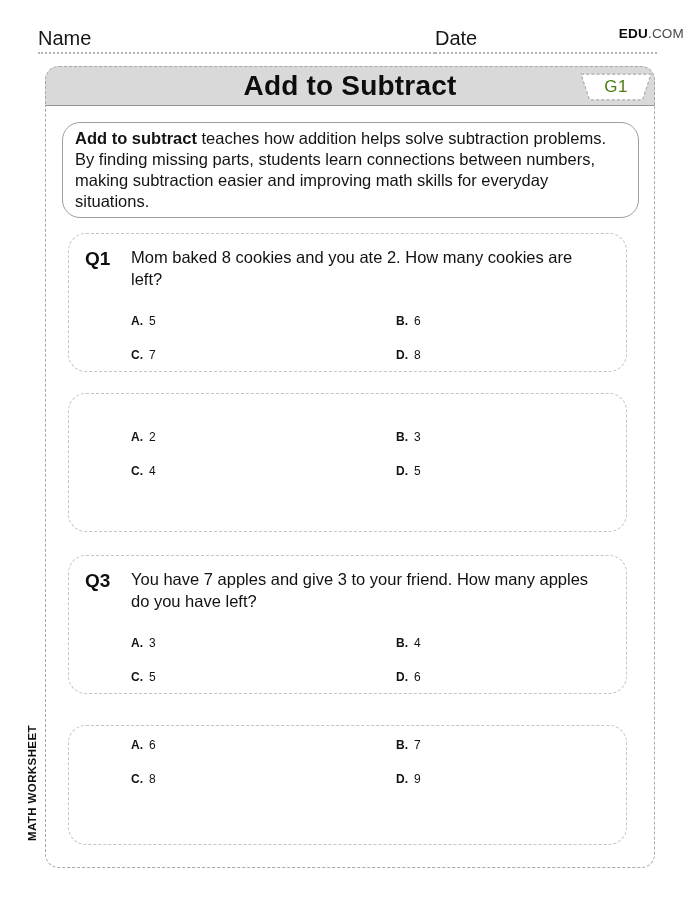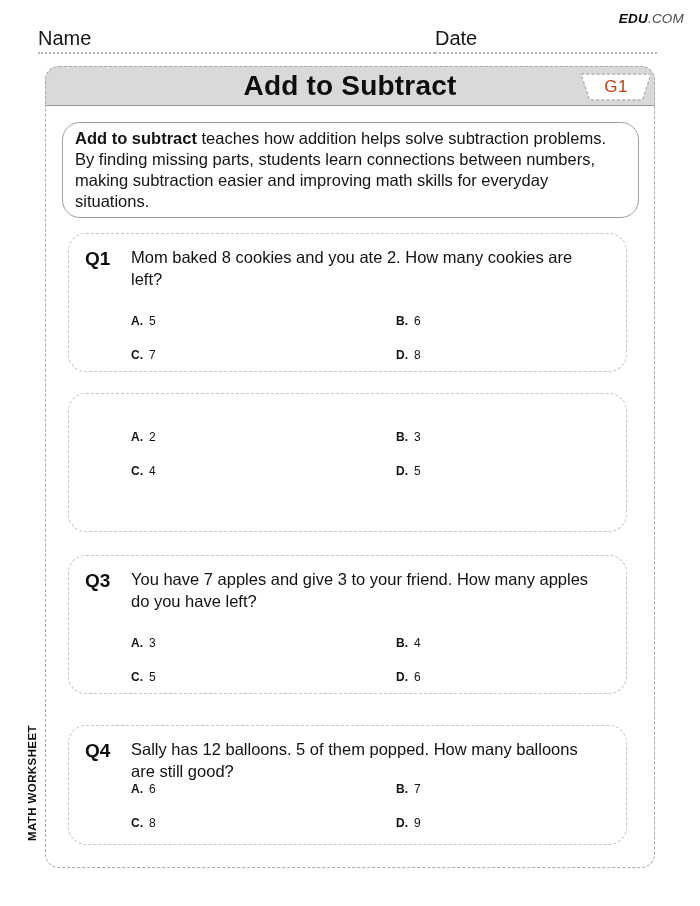--- a/index.html
+++ b/index.html
@@ -4,21 +4,21 @@
 <style>
   * { margin:0; padding:0; box-sizing:border-box; }
   html,body { background:#ffffff; }
   body {
     width:700px; height:906px; position:relative;
     font-family:"Liberation Sans", sans-serif; color:#111;
     overflow:hidden;
   }
 
   
-  .brand { position:absolute; top:11px; right:16px; font-size:13.5px; font-style:italic; letter-spacing:0.2px; }
+  .brand { position:absolute; top:26px; right:16px; font-size:13.5px; letter-spacing:0.2px; }
   .brand .b1 { font-weight:800; color:#0a0a0a; }
   .brand .b2 { font-weight:400; color:#4a4a4a; }
 
   
   .fields { position:absolute; top:27px; left:38px; right:43px; display:flex; }
   .field { border-bottom:2px dotted #b5b5b5; padding-bottom:2px; font-size:20px; color:#161616; }
   .field-name { width:397px; }
   .field-date { flex:1; }
 
   
@@ -26,21 +26,21 @@
   .card-header {
     height:40px; background:#d9d9d9;
     border:1px dashed #a8a8a8; border-bottom:1.5px solid #979797;
     border-radius:14px 14px 0 0;
     display:flex; align-items:center; justify-content:center; position:relative;
   }
   .title { font-size:28px; font-weight:800; color:#0d0d0d; letter-spacing:0.2px; }
   .badge { position:absolute; top:6px; right:1px; width:74px; height:28px; }
   .badge svg { position:absolute; inset:0; }
   .badge-label { position:absolute; inset:0; display:flex; align-items:center; justify-content:center;
-    font-size:17px; color:#c2410c; letter-spacing:0.5px; }
+    font-size:17px; color:#4d7c0f; letter-spacing:0.5px; }
 
   .card-body {
     border:1px dashed #a8a8a8; border-top:none; border-radius:0 0 14px 14px;
     padding:16px 15px 22px 16px; background:#fff;
   }
 
   
   .intro {
     border:1px solid #9e9e9e; border-radius:18px;
     padding:5px 12px; font-size:16.5px; line-height:21px; color:#141414;
@@ -139,24 +139,20 @@
       </div>
       <div class="options">
         <div class="opt"><span class="opt-letter">A.</span><span class="opt-value">3</span></div>
         <div class="opt"><span class="opt-letter">B.</span><span class="opt-value">4</span></div>
         <div class="opt"><span class="opt-letter">C.</span><span class="opt-value">5</span></div>
         <div class="opt"><span class="opt-letter">D.</span><span class="opt-value">6</span></div>
       </div>
     </div>
 
     <div class="q-box q4">
-      <div class="q-row">
-        <div class="q-id">Q4</div>
-        <div class="q-text">Sally has 12 balloons. 5 of them popped. How many balloons are still good?</div>
-      </div>
       <div class="options">
         <div class="opt"><span class="opt-letter">A.</span><span class="opt-value">6</span></div>
         <div class="opt"><span class="opt-letter">B.</span><span class="opt-value">7</span></div>
         <div class="opt"><span class="opt-letter">C.</span><span class="opt-value">8</span></div>
         <div class="opt"><span class="opt-letter">D.</span><span class="opt-value">9</span></div>
       </div>
     </div>
   </div>
 </div>
 

